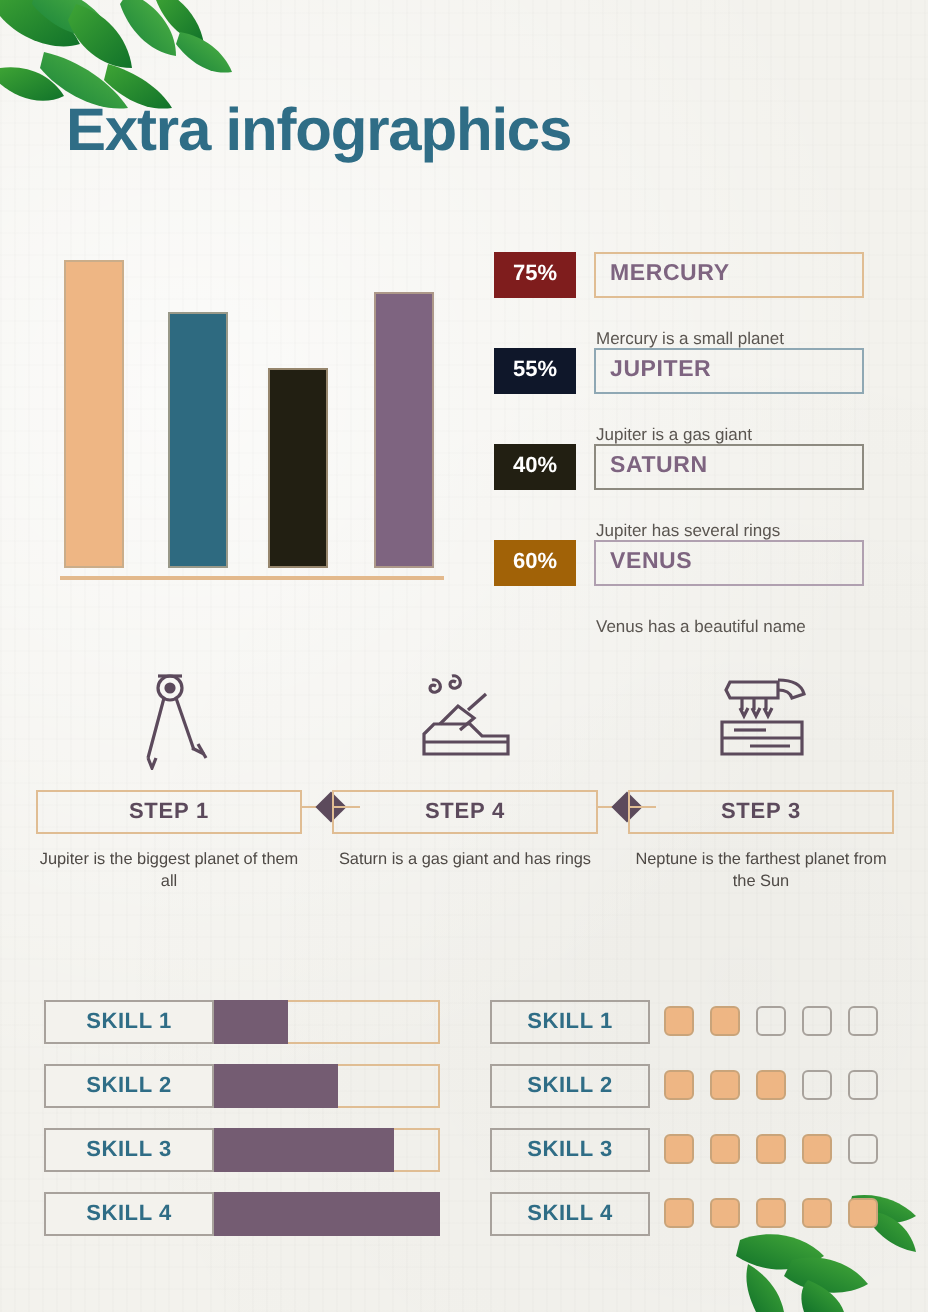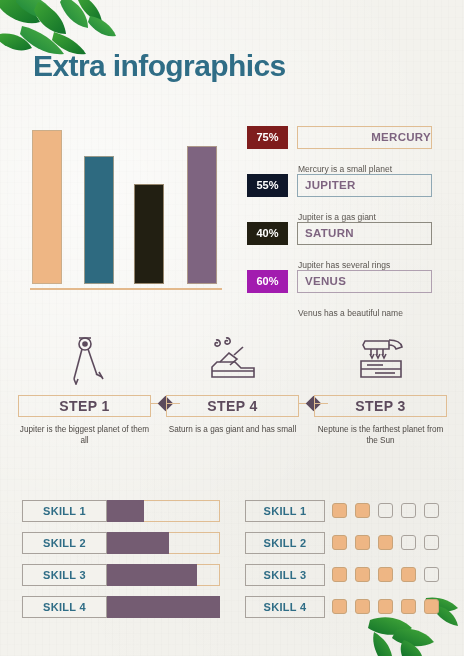--- a/index.html
+++ b/index.html
@@ -120,21 +120,21 @@
     width: 133px;
     text-align: center;
   }
   .step-icon { height: 52px; display: flex; align-items: flex-end; justify-content: center; }
   .step-label {
     margin-top: 10px;
     height: 22px;
     line-height: 20px;
     border: 1px solid #e0bd93;
     box-sizing: border-box;
-    font-size: 14px;
+    font-size: 11px;
     font-weight: bold;
     color: #5c4a5c;
     letter-spacing: 0.4px;
   }
   .step-desc {
     margin-top: 7px;
     font-size: 8.2px;
     color: #4f4a46;
     line-height: 1.35;
   }
@@ -273,38 +273,38 @@
   <div class="bar" style="left:54px; height:128px; background:#2e6a80;"></div>
   <div class="bar" style="left:104px; height:100px; background:#221f12;"></div>
   <div class="bar" style="left:157px; height:138px; background:#7e6480;"></div>
   <div id="bar-baseline"></div>
 </div>
 
 <div id="percent-list">
 
   <div class="pct-row">
     <div class="pct-badge" style="background:#7f1d1d;">75%</div>
-    <div class="pct-namebox" style="border-color:#e0bd93; color:#7e6480;text-align:right;">MERCURY</div>
+    <div class="pct-namebox" style="border-color:#e0bd93; color:#7e6480;">MERCURY</div>
     <div class="pct-desc">Mercury is a small planet</div>
   </div>
 
   <div class="pct-row">
     <div class="pct-badge" style="background:#0f172a;">55%</div>
     <div class="pct-namebox" style="border-color:#8fa8b4; color:#7e6480;">JUPITER</div>
     <div class="pct-desc">Jupiter is a gas giant</div>
   </div>
 
   <div class="pct-row">
     <div class="pct-badge" style="background:#221f12;">40%</div>
     <div class="pct-namebox" style="border-color:#8d8a80; color:#7e6480;">SATURN</div>
     <div class="pct-desc">Jupiter has several rings</div>
   </div>
 
   <div class="pct-row">
-    <div class="pct-badge" style="background:#a21caf;">60%</div>
+    <div class="pct-badge" style="background:#a16207;">60%</div>
     <div class="pct-namebox" style="border-color:#b0a0b0; color:#7e6480;">VENUS</div>
     <div class="pct-desc">Venus has a beautiful name</div>
   </div>
 
 </div>
 
 <div id="steps">
 
   <div class="step" style="left:0px;">
     <div class="step-icon">
@@ -332,21 +332,21 @@
       <svg width="56" height="50" viewBox="0 0 56 50" fill="none" stroke="#5c4a5c" stroke-width="1.6">
         <path d="M13 8 C9 6 9 12 13 11 C17 10 15 4 11 5"></path>
         <path d="M23 6 C19 4 19 10 23 9 C27 8 25 2 21 3"></path>
         <path d="M7 32 L7 42 L49 42 L49 33 L36 33 L30 27 L12 27 Z"></path>
         <path d="M15 27 L24 18 L32 24 L25 30"></path>
         <path d="M29 20 L38 12"></path>
         <path d="M7 36 L49 36"></path>
       </svg>
     </div>
     <div class="step-label">STEP 4</div>
-    <div class="step-desc">Saturn is a gas giant and has small</div>
+    <div class="step-desc">Saturn is a gas giant and has rings</div>
   </div>
 
   <div class="step-connector" style="left:281px;"></div>
   <div class="step-diamond" style="left:290px;"></div>
   <div class="step-connector" style="left:296px;"></div>
 
   <div class="step" style="left:296px;">
     <div class="step-icon">
       <svg width="52" height="50" viewBox="0 0 52 50" fill="none" stroke="#5c4a5c" stroke-width="1.6">
         <path d="M10 6 L8 10 L10 14 L34 14 L34 6 Z"></path>

